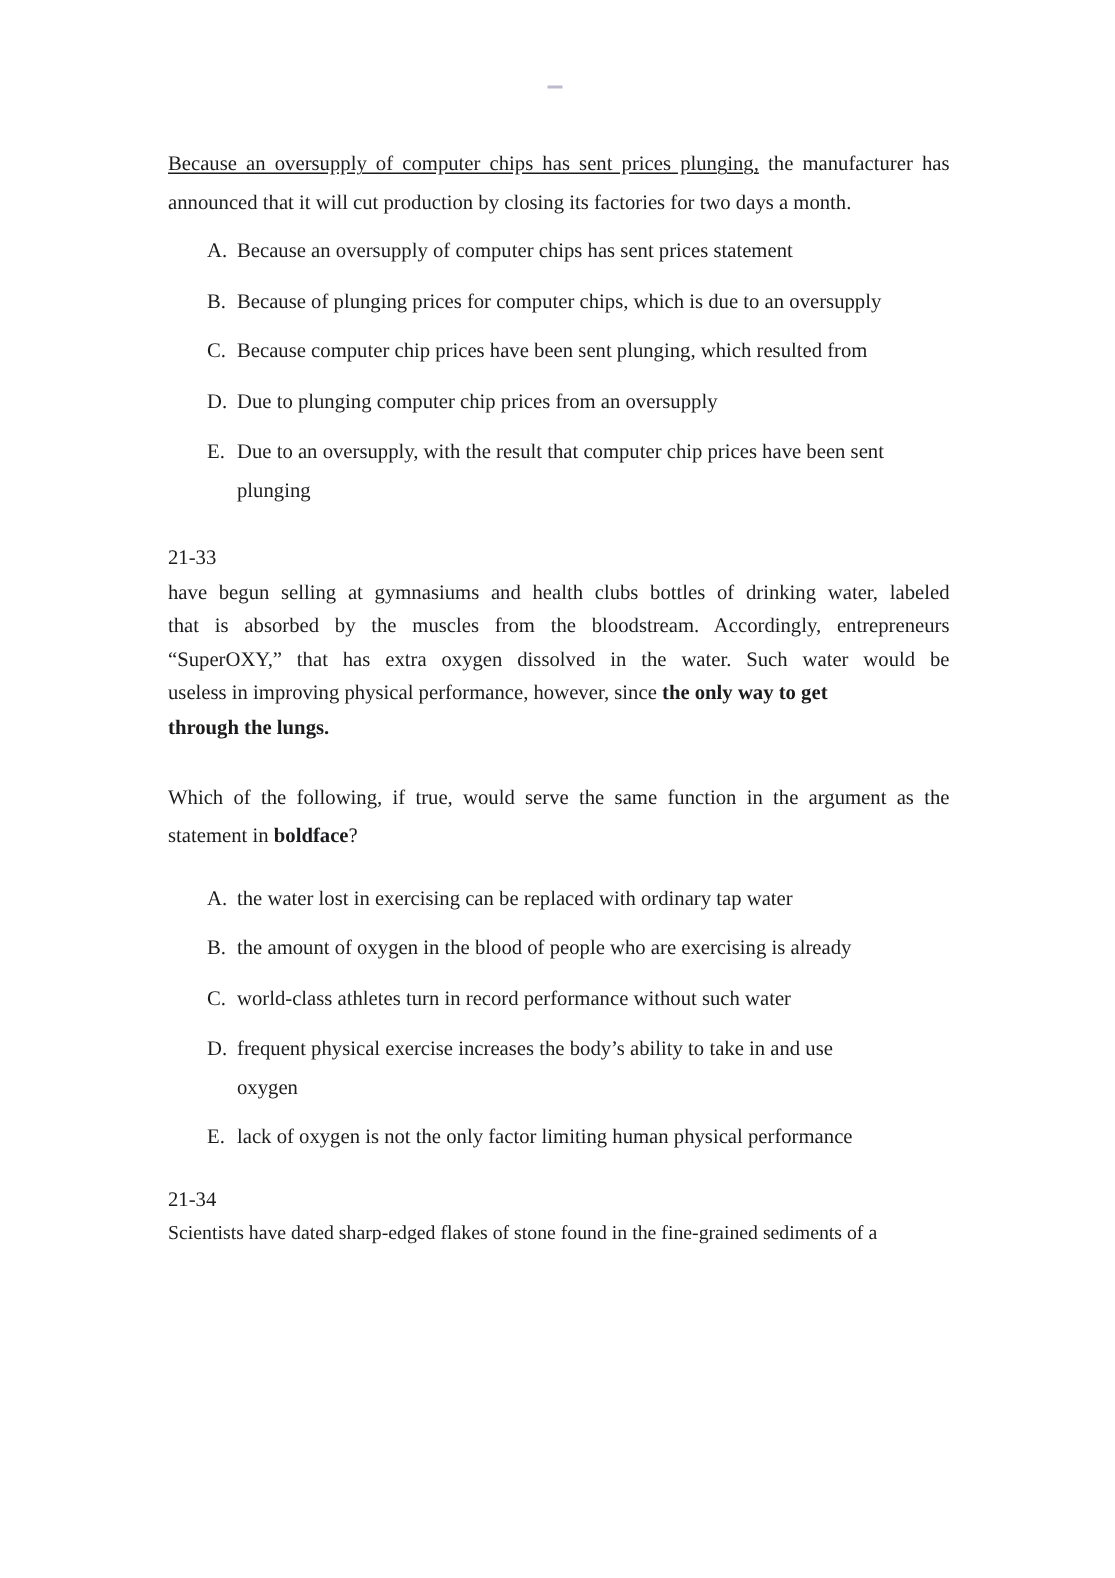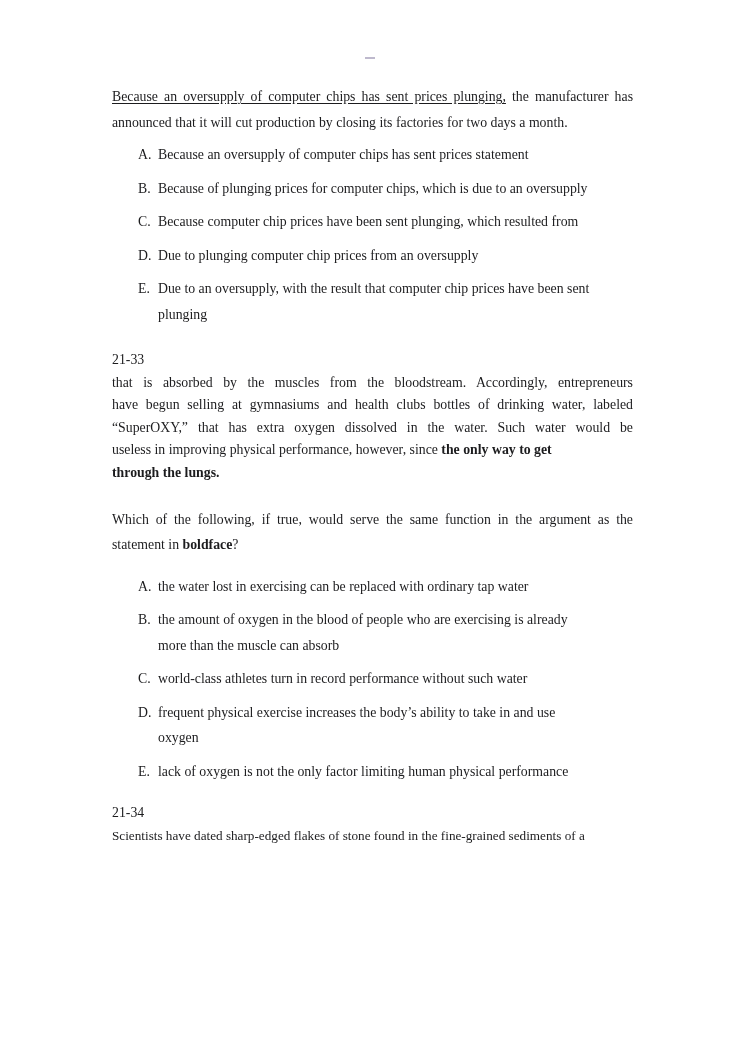--- a/index.html
+++ b/index.html
@@ -21,21 +21,21 @@
     left: 365px;
     top: 57px;
     width: 10px;
     height: 2px;
     background: #b3adc4;
     opacity: 0.85;
   }
   .content {
     position: absolute;
     left: 112px;
-    top: 0;
+    top: 12px;
     width: 521px;
   }
   .line {
     font-size: 13.8px;
     white-space: normal;
   }
   .line.j {
     text-align: justify;
     text-align-last: justify;
   }
@@ -122,42 +122,41 @@
               <div class="line">Due to an oversupply, with the result that computer chip prices have been sent</div>
               <div class="line">plunging</div>
             </div>
           </div>
         </div>
     </section>
 
     <section id="q33">
       <div class="qnum">21-33</div>
       <div class="para" id="q33-stem">
+          <div class="line j"><span>have begun selling at gymnasiums and health clubs bottles of drinking water, labeled</span></div>
           <div class="line j"><span>that is absorbed by the muscles from the bloodstream. Accordingly, entrepreneurs</span></div>
-          <div class="line j"><span>have begun selling at gymnasiums and health clubs bottles of drinking water, labeled</span></div>
           <div class="line j"><span>“SuperOXY,” that has extra oxygen dissolved in the water. Such water would be</span></div>
           <div class="line"><span>useless in improving physical performance, however, since </span><span class="b">the only way to get</span></div>
           <div class="line"><span class="b">through the lungs.</span></div>
         </div>
       <div class="para" id="q33-prompt">
           <div class="line j"><span>Which of the following, if true, would serve the same function in the argument as the</span></div>
           <div class="line"><span>statement in </span><span class="b">boldface</span><span>?</span></div>
         </div>
       <div class="options" id="q33-options">
           <div class="option">
             <span class="letter">A.</span>
             <div class="opt-text">
               <div class="line">the water lost in exercising can be replaced with ordinary tap water</div>
             </div>
           </div>
           <div class="option">
             <span class="letter">B.</span>
             <div class="opt-text">
               <div class="line">the amount of oxygen in the blood of people who are exercising is already</div>
-              <div class="line">more than the muscle can absorb</div>
             </div>
           </div>
           <div class="option">
             <span class="letter">C.</span>
             <div class="opt-text">
               <div class="line">world-class athletes turn in record performance without such water</div>
             </div>
           </div>
           <div class="option">
             <span class="letter">D.</span>

